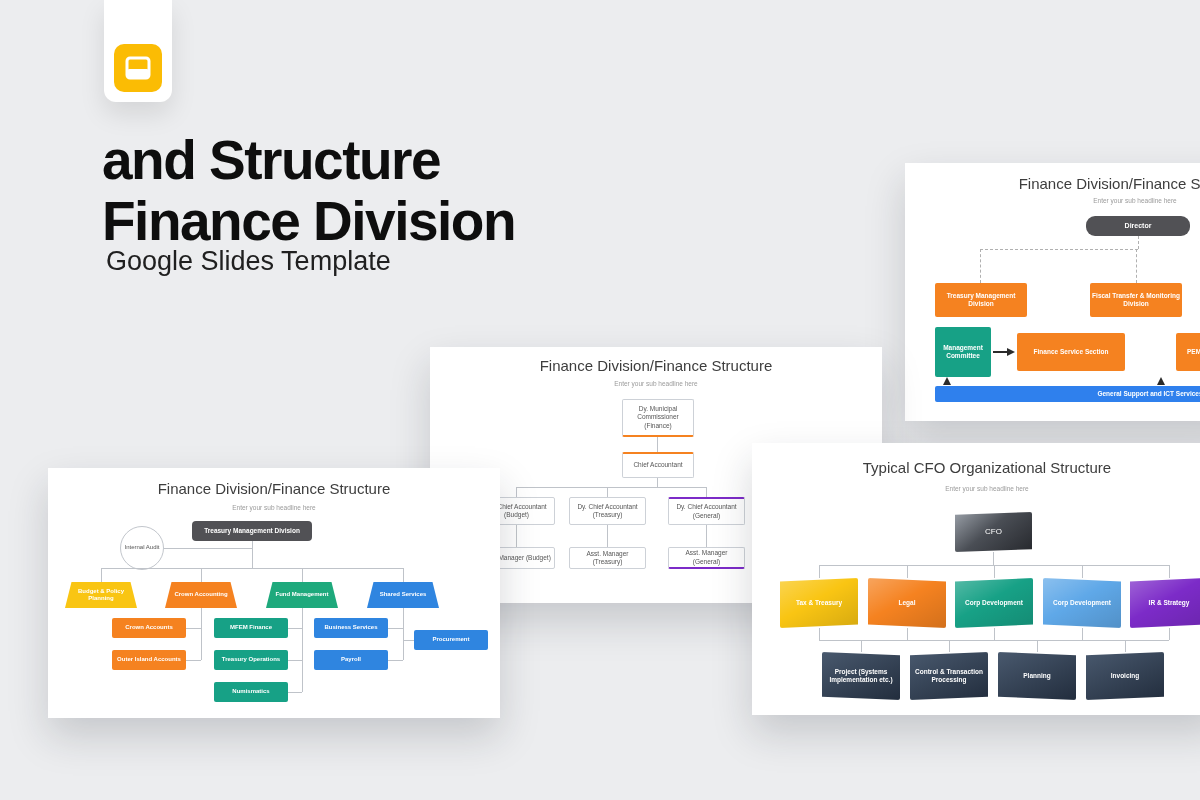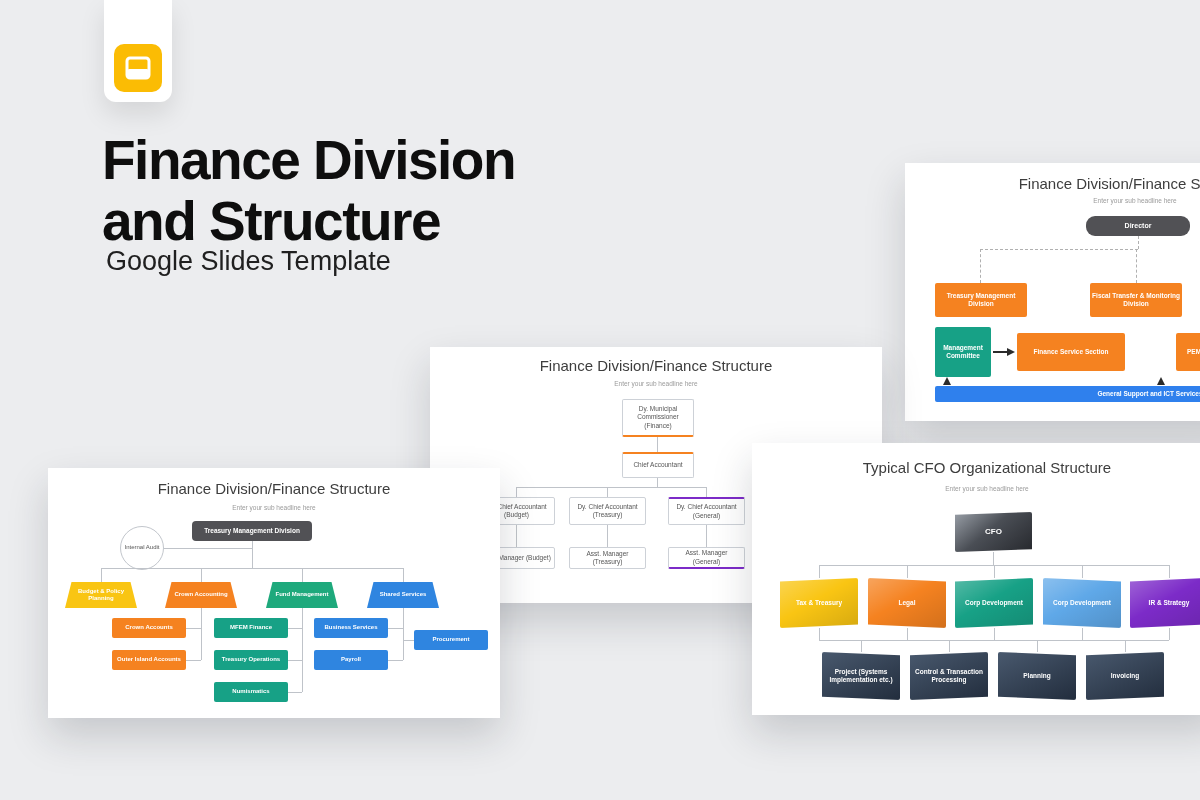--- a/index.html
+++ b/index.html
@@ -23,21 +23,21 @@
   .c-orange{background-color:#F58220;color:#fff;font-weight:bold;}
   .c-teal{background-color:#17A186;color:#fff;font-weight:bold;}
   .c-green{background-color:#1EA97C;color:#fff;font-weight:bold;}
   .c-blue{background-color:#2F85E0;color:#fff;font-weight:bold;}
   .c-bar{background-color:#2F80ED;color:#fff;font-weight:bold;}
   .c-yellow{background-color:#F9C513;color:#fff;font-weight:bold;}
   .c-purple{background-color:#7C2BC8;color:#fff;font-weight:bold;}
   .c-lblue{background-color:#5FA8E8;color:#fff;font-weight:bold;}
   .c-navy{background-image:linear-gradient(155deg,#49596e,#222d3d);color:#fff;font-weight:bold;}
   .cfo-box{background-image:linear-gradient(140deg,#9aa0a8 0%,#4a4e55 45%,#26282d 100%);
-           color:#fff;font-weight:bold;}
+           color:#fff;font-weight:normal;}
   .pill{background:#515155;color:#fff;font-weight:bold;border-radius:9px;}
   .wbox{background:#fff;border:1px solid #cdd1d7;color:#555;}
   .circle{background:#fff;border:1px solid #c2c6cc;color:#555;border-radius:50%;}
   .line{position:absolute;background:#bfc3c9;}
   .dash-h{position:absolute;border-top:1px dashed #b0b0b0;height:0;}
   .dash-v{position:absolute;border-left:1px dashed #b0b0b0;width:0;}
   .trap{clip-path:polygon(9% 0,91% 0,100% 100%,0 100%);border-radius:0;}
   .persp{clip-path:polygon(0 7%,100% 0,100% 93%,0 100%);}
   .persp2{clip-path:polygon(0 0,100% 7%,100% 100%,0 93%);}
   .shade{background-image:linear-gradient(150deg,rgba(255,255,255,.28),rgba(255,255,255,0) 45%,rgba(0,0,0,.14));}
@@ -53,22 +53,22 @@
 
   <div class="app-card">
     <div class="slides-icon">
       <svg width="48" height="48" viewBox="0 0 48 48">
         <rect x="13" y="14" width="22" height="20" rx="3" fill="none" stroke="#fff" stroke-width="3"></rect>
         <rect x="13" y="25" width="22" height="9" rx="2.5" fill="#fff"></rect>
       </svg>
     </div>
   </div>
   <div class="hero-title">
+    <div>and Structure</div>
     <div>Finance Division</div>
-    <div>and Structure</div>
   </div>
   <div class="hero-sub">Google Slides Template</div>
 
   <div class="slide" style="left:905px;top:163px;width:460px;height:258px;z-index:1">
     <div class="slide-title" style="top:12px">Finance Division/Finance Structure</div>
     <div class="slide-sub" style="top:34px">Enter your sub headline here</div>
 
     <div class="dash-v" style="left:233px;top:73px;height:13px"></div>
     <div class="dash-h" style="left:75px;top:86px;width:158px"></div>
     <div class="dash-v" style="left:75px;top:86px;height:34px"></div>

